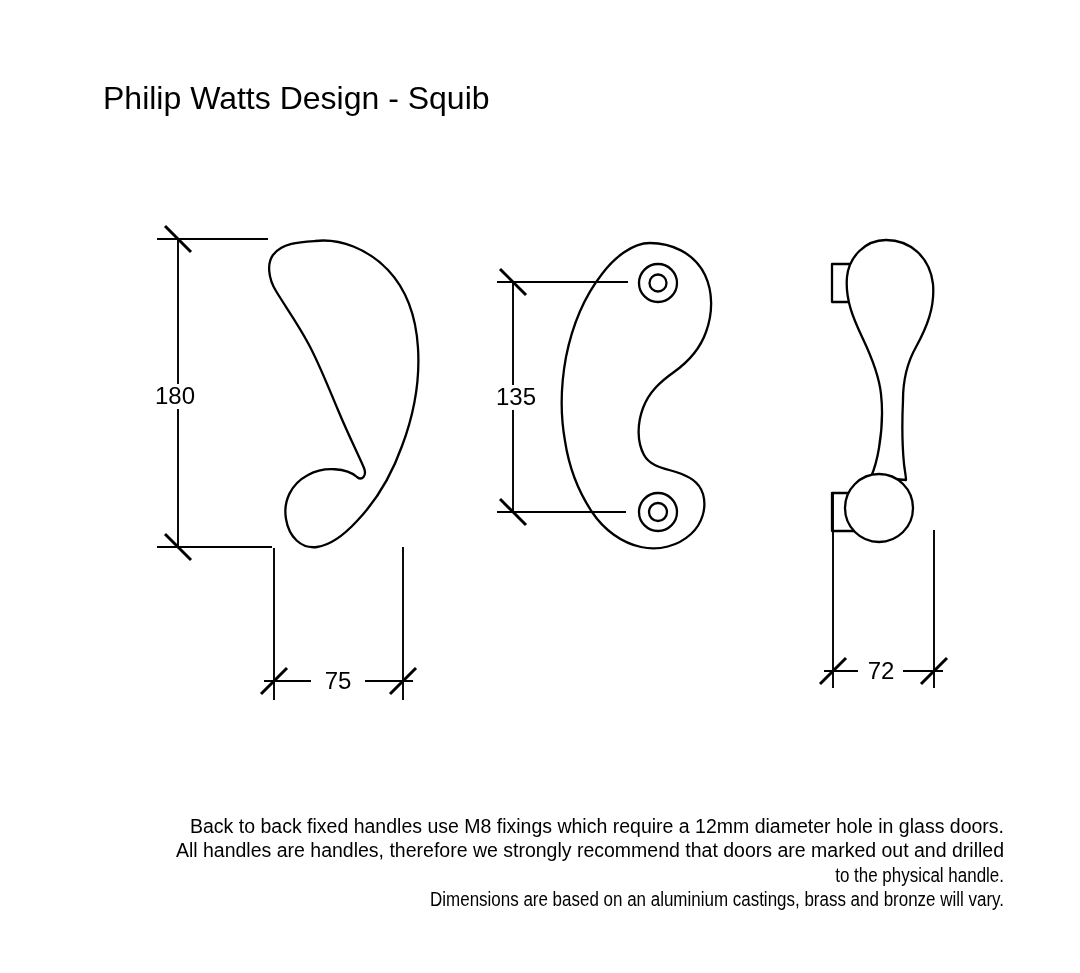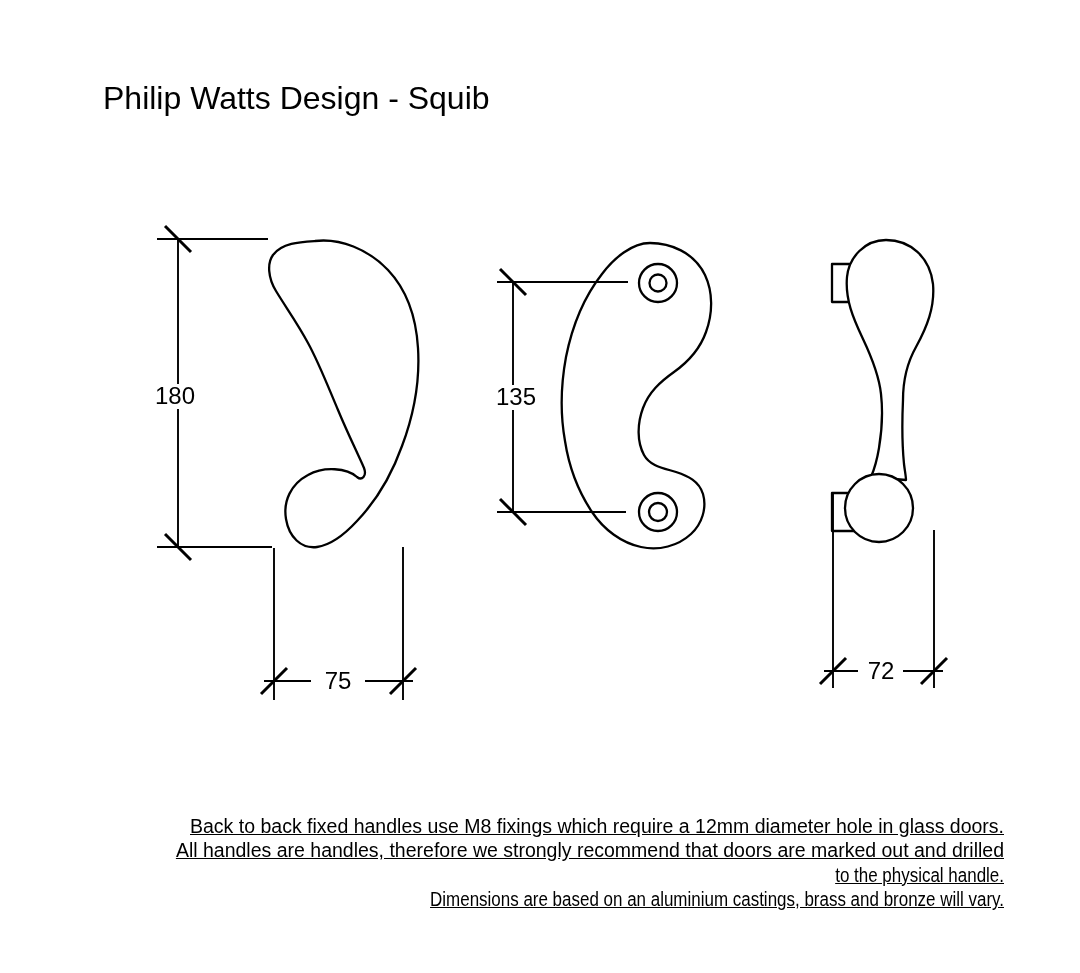--- a/index.html
+++ b/index.html
@@ -32,21 +32,20 @@
     font-size:24px;fill:#000;text-anchor:middle;
   }
   .notes{
     position:absolute;
     right:76px;top:814px;
     width:900px;
     text-align:right;
     font-size:19.5px;
     line-height:24.4px;
     color:#000;
-    text-decoration:underline;
   }
   .notes .condensed{
     transform:scaleX(0.87);
     transform-origin:100% 50%;
   }
 </style>
 </head>
 <body>
 
 <div class="sheet">

